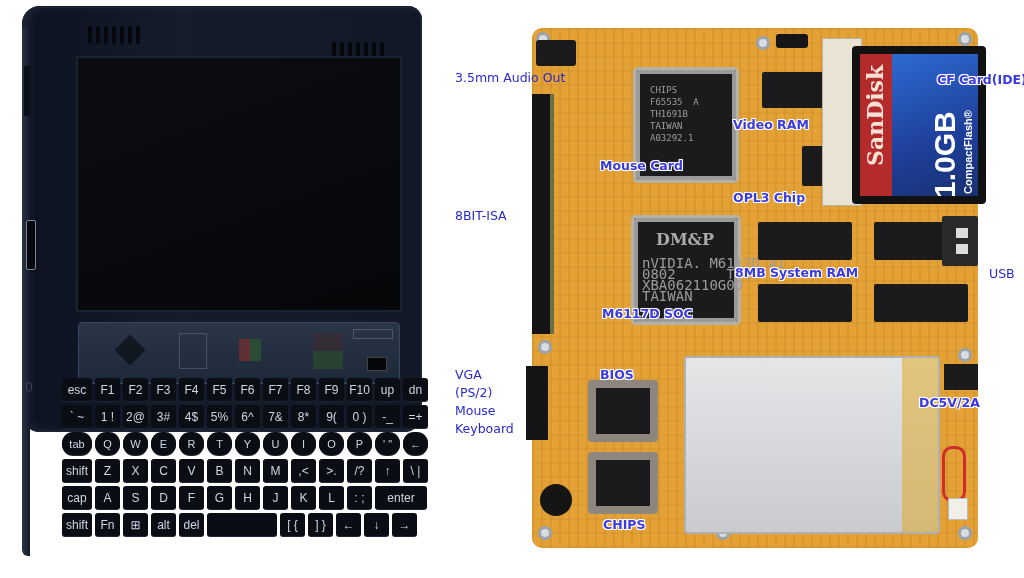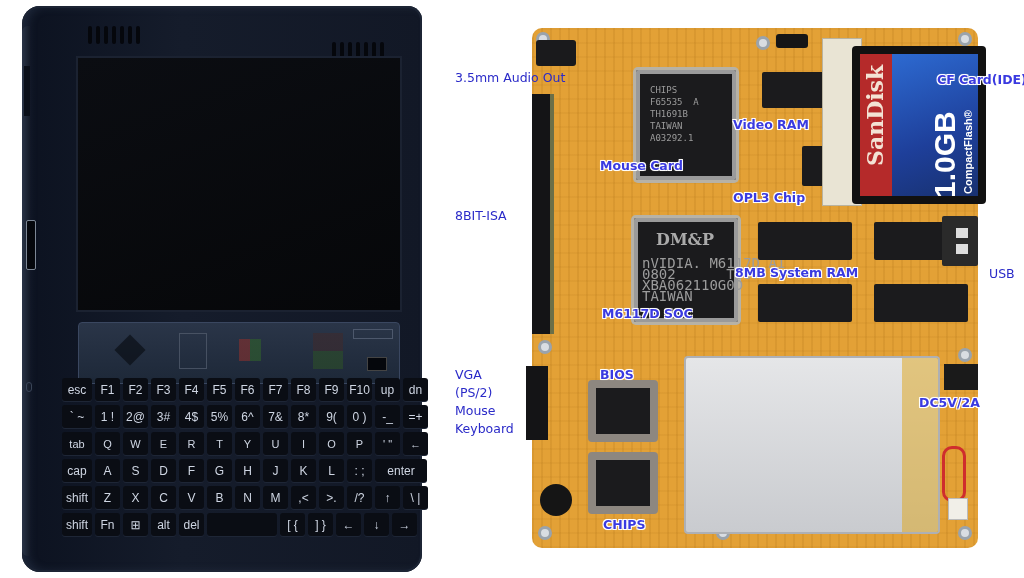--- a/index.html
+++ b/index.html
@@ -1,21 +1,21 @@
 <!DOCTYPE html>
 <html><head>
 <meta charset="utf-8">
 <style>
   * { box-sizing: border-box; margin: 0; padding: 0; }
   html, body { width: 1024px; height: 578px; background: #ffffff; overflow: hidden; }
   body { position: relative; font-family: "DejaVu Sans", sans-serif; }
 
   
   .device {
-    position: absolute; left: 22px; top: 6px; width: 400px; height: 566px;
+    position: absolute; left: 22px; top: 6px; width: 400px; height: 426px;
     background: linear-gradient(90deg, #0c1220 0%, #151c2b 40%, #121826 100%);
     border-radius: 18px 14px 18px 18px;
     box-shadow: inset 0 0 0 2px #1c2434, inset 6px 0 10px rgba(80,100,130,0.25);
   }
   .device .side-edge {
     position: absolute; left: 0; top: 20px; width: 8px; height: 530px;
     background: linear-gradient(90deg,#2a3446,#141b28); border-radius: 6px 0 0 6px;
   }
   .grille { position: absolute; top: 20px; display: flex; gap: 4px; }
   .grille span { display: block; width: 4px; height: 18px; background: #05070c; border-radius: 2px; }
@@ -50,21 +50,21 @@
   .kb-row { display: flex; gap: 3px; margin-bottom: 3px; height: 24px; }
   .key {
     flex: 0 0 25px; height: 23px; background: #0a0d14; border-radius: 3px;
     color: #cfd6e3; font-family: "Liberation Sans", sans-serif; font-size: 12px;
     display: flex; align-items: center; justify-content: center;
     box-shadow: 0 1px 0 #1e2636;
   }
   .key.wide { flex: 0 0 30px; }
   .key.xwide { flex: 0 0 52px; }
   .key.space { flex: 0 0 70px; }
-  .kb-row.r2 .key { font-size: 11px; }
+  .kb-row.r2 .key { font-size: 11px; border-radius: 11px; }
 
   
   .board {
     position: absolute; left: 532px; top: 28px; width: 446px; height: 520px;
     background: #e3a136; border-radius: 10px;
     background-image:
       repeating-linear-gradient(90deg, rgba(170,110,20,0.18) 0 2px, transparent 2px 9px),
       repeating-linear-gradient(0deg, rgba(170,110,20,0.10) 0 2px, transparent 2px 14px);
   }
   .hole { position: absolute; width: 14px; height: 14px; border-radius: 50%; background: #d9dde2; border: 3px solid #9aa3ac; }
@@ -187,48 +187,48 @@
       <div class="key">R</div>
       <div class="key">T</div>
       <div class="key">Y</div>
       <div class="key">U</div>
       <div class="key">I</div>
       <div class="key">O</div>
       <div class="key">P</div>
       <div class="key">' "</div>
       <div class="key">←</div>
     </div>
-    <div class="kb-row r3">
-      <div class="key wide">cap</div>
-      <div class="key">A</div>
-      <div class="key">S</div>
-      <div class="key">D</div>
-      <div class="key">F</div>
-      <div class="key">G</div>
-      <div class="key">H</div>
-      <div class="key">J</div>
-      <div class="key">K</div>
-      <div class="key">L</div>
-      <div class="key">: ;</div>
-      <div class="key xwide">enter</div>
-    </div>
     <div class="kb-row r4">
       <div class="key wide">shift</div>
       <div class="key">Z</div>
       <div class="key">X</div>
       <div class="key">C</div>
       <div class="key">V</div>
       <div class="key">B</div>
       <div class="key">N</div>
       <div class="key">M</div>
       <div class="key">,&lt;</div>
       <div class="key">&gt;.</div>
       <div class="key">/?</div>
       <div class="key">↑</div>
       <div class="key">\ |</div>
+    </div>
+    <div class="kb-row r3">
+      <div class="key wide">cap</div>
+      <div class="key">A</div>
+      <div class="key">S</div>
+      <div class="key">D</div>
+      <div class="key">F</div>
+      <div class="key">G</div>
+      <div class="key">H</div>
+      <div class="key">J</div>
+      <div class="key">K</div>
+      <div class="key">L</div>
+      <div class="key">: ;</div>
+      <div class="key xwide">enter</div>
     </div>
     <div class="kb-row r5">
       <div class="key wide">shift</div>
       <div class="key">Fn</div>
       <div class="key">⊞</div>
       <div class="key">alt</div>
       <div class="key">del</div>
       <div class="key space"></div>
       <div class="key">[ {</div>
       <div class="key">] }</div>

